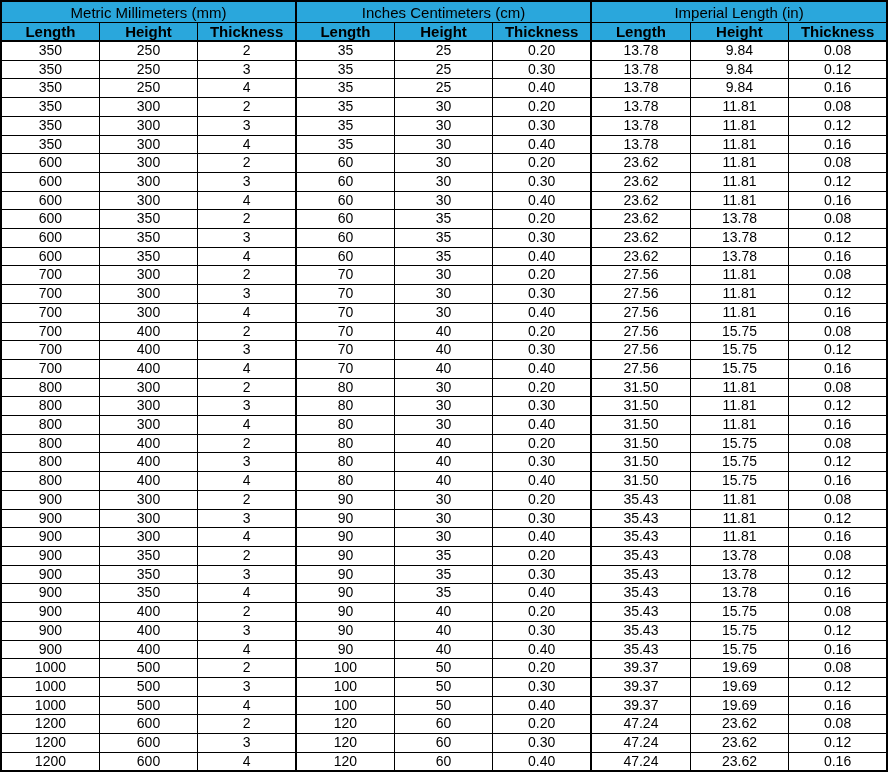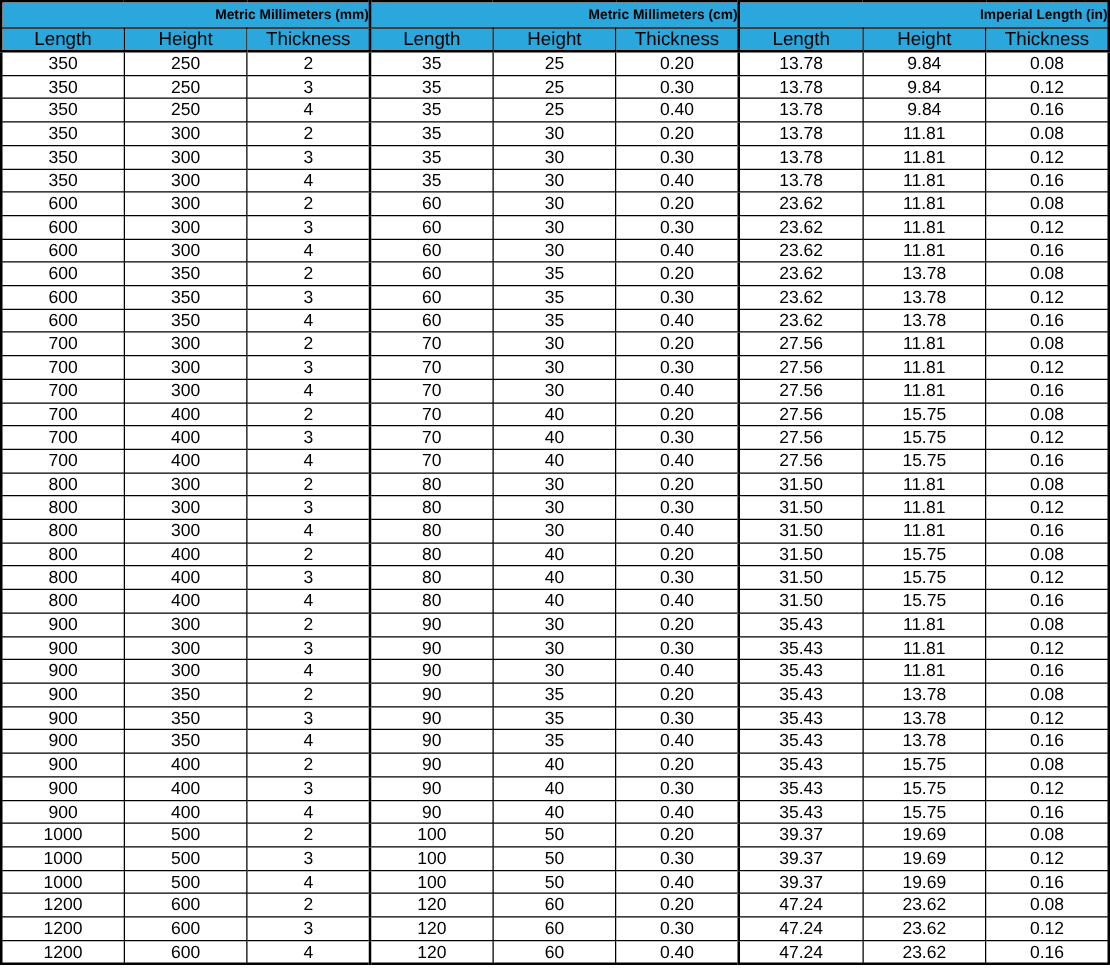--- a/index.html
+++ b/index.html
@@ -24,28 +24,27 @@
     text-align: center;
     vertical-align: middle;
     padding: 0;
     white-space: nowrap;
     overflow: hidden;
   }
   .dim-table thead th {
     background: var(--header-bg, #2AA7DC);
   }
   .dim-table tr.section-titles th {
-    font-size: 11px;
-    font-weight: bold;
+    font-size: 15px;
+    font-weight: normal;
     height: 20px;
-    text-align: right;
   }
   .dim-table tr.col-headers th {
     font-size: 15px;
-    font-weight: normal;
+    font-weight: bold;
     height: 17px;
     border-bottom: 2px solid var(--border, #000000);
   }
   .dim-table tbody td {
     background: var(--row-bg, #ffffff);
     font-size: 14px;
     height: 17.7px;
     line-height: 17.7px;
   }
   .dim-table .sec-start {
@@ -63,21 +62,21 @@
     <col style="width:11.1%">
       <col style="width:11.1%">
       <col style="width:11.1%">
     <col style="width:11.2%">
       <col style="width:11.1%">
       <col style="width:11.1%">
   </colgroup>
   <thead>
     <tr class="section-titles">
       <th colspan="3">Metric Millimeters (mm)</th>
-      <th colspan="3" class="sec-start">Metric Millimeters (cm)</th>
+      <th colspan="3" class="sec-start">Inches Centimeters (cm)</th>
       <th colspan="3" class="sec-start">Imperial Length (in)</th>
     </tr>
     <tr class="col-headers">
       <th>Length</th>
       <th>Height</th>
       <th>Thickness</th>
       <th class="sec-start">Length</th>
       <th>Height</th>
       <th>Thickness</th>
       <th class="sec-start">Length</th>

